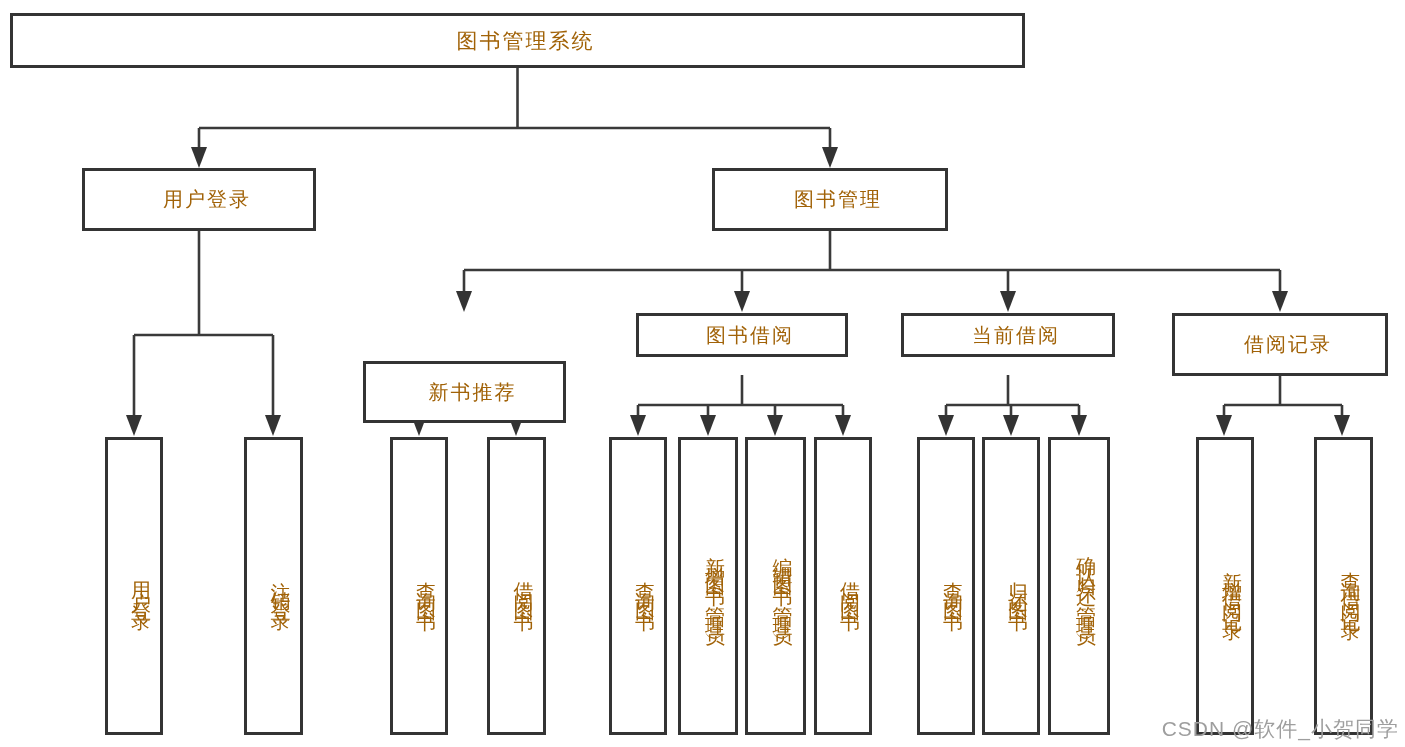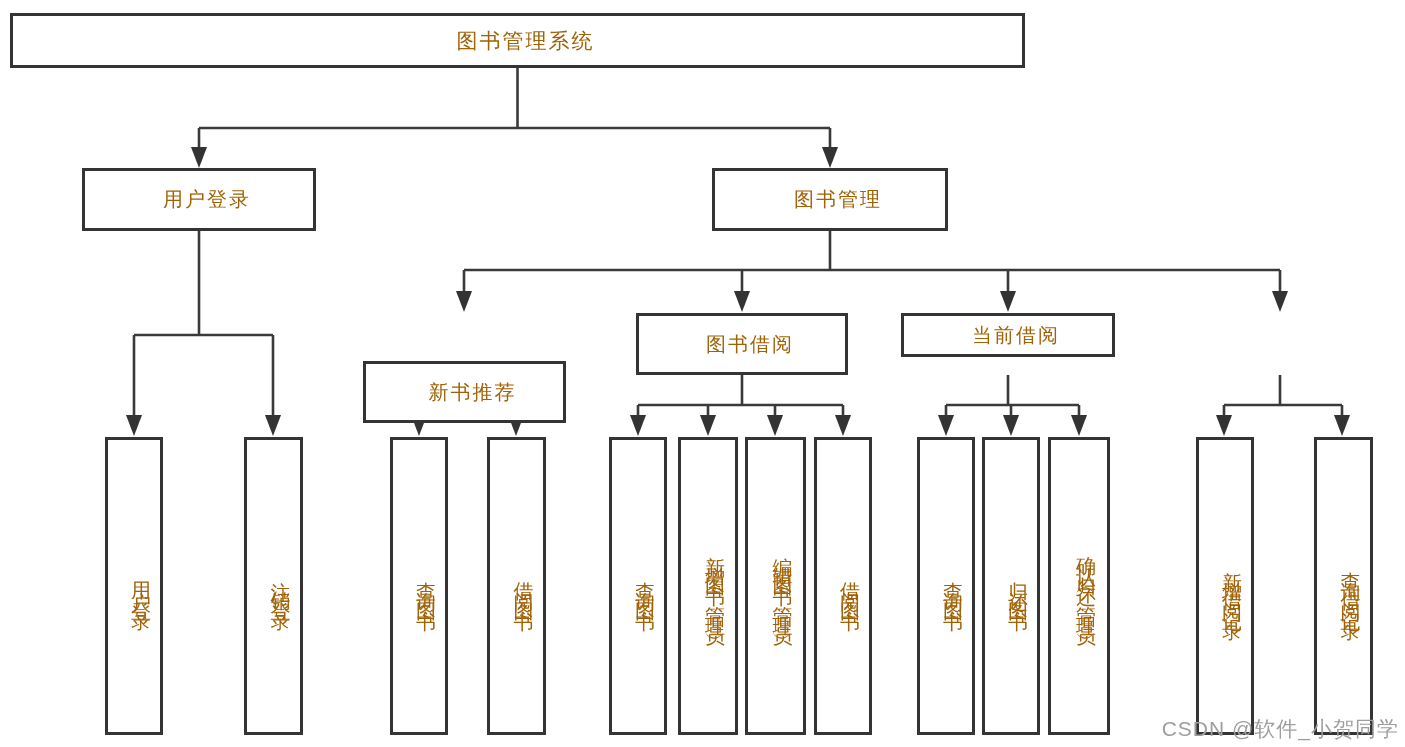--- a/index.html
+++ b/index.html
@@ -126,22 +126,23 @@
     <line x1="1342" y1="405" x2="1342" y2="418"></line>
       <polygon points="1334,415 1350,415 1342,436"></polygon>
   </svg>
 
   <div class="node title" style="left:10px; top:13px; width:1015px; height:55px;">图书管理系统</div>
 
   <div class="node" style="left:82px; top:168px; width:234px; height:63px;">用户登录</div>
   <div class="node" style="left:712px; top:168px; width:236px; height:63px;">图书管理</div>
 
   <div class="node" style="left:363px; top:313px; width:203px; height:62px;margin-top:48px;">新书推荐</div>
-  <div class="node" style="left:636px; top:313px; width:212px; height:62px;">图书借阅</div>
+  <div class="node" style="left:636px; top:313px; width:212px; height:44px;">图书借阅</div>
   <div class="node" style="left:901px; top:313px; width:214px; height:44px;">当前借阅</div>
+  <div class="node" style="left:1172px; top:313px; width:216px; height:63px;">借阅记录</div>
 
   <div class="node vert" style="left:105px; top:437px; width:58px; height:298px;">用户登录</div>
   <div class="node vert" style="left:244px; top:437px; width:59px; height:298px;">注销登录</div>
 
   <div class="node vert" style="left:390px; top:437px; width:58px; height:298px;">查询图书</div>
   <div class="node vert" style="left:487px; top:437px; width:59px; height:298px;">借阅图书</div>
 
   <div class="node vert" style="left:609px; top:437px; width:58px; height:298px;">查询图书</div>
   <div class="node vert" style="left:678px; top:437px; width:60px; height:298px;">新增图书（管理员）</div>
   <div class="node vert" style="left:745px; top:437px; width:61px; height:298px;">编辑图书（管理员）</div>

